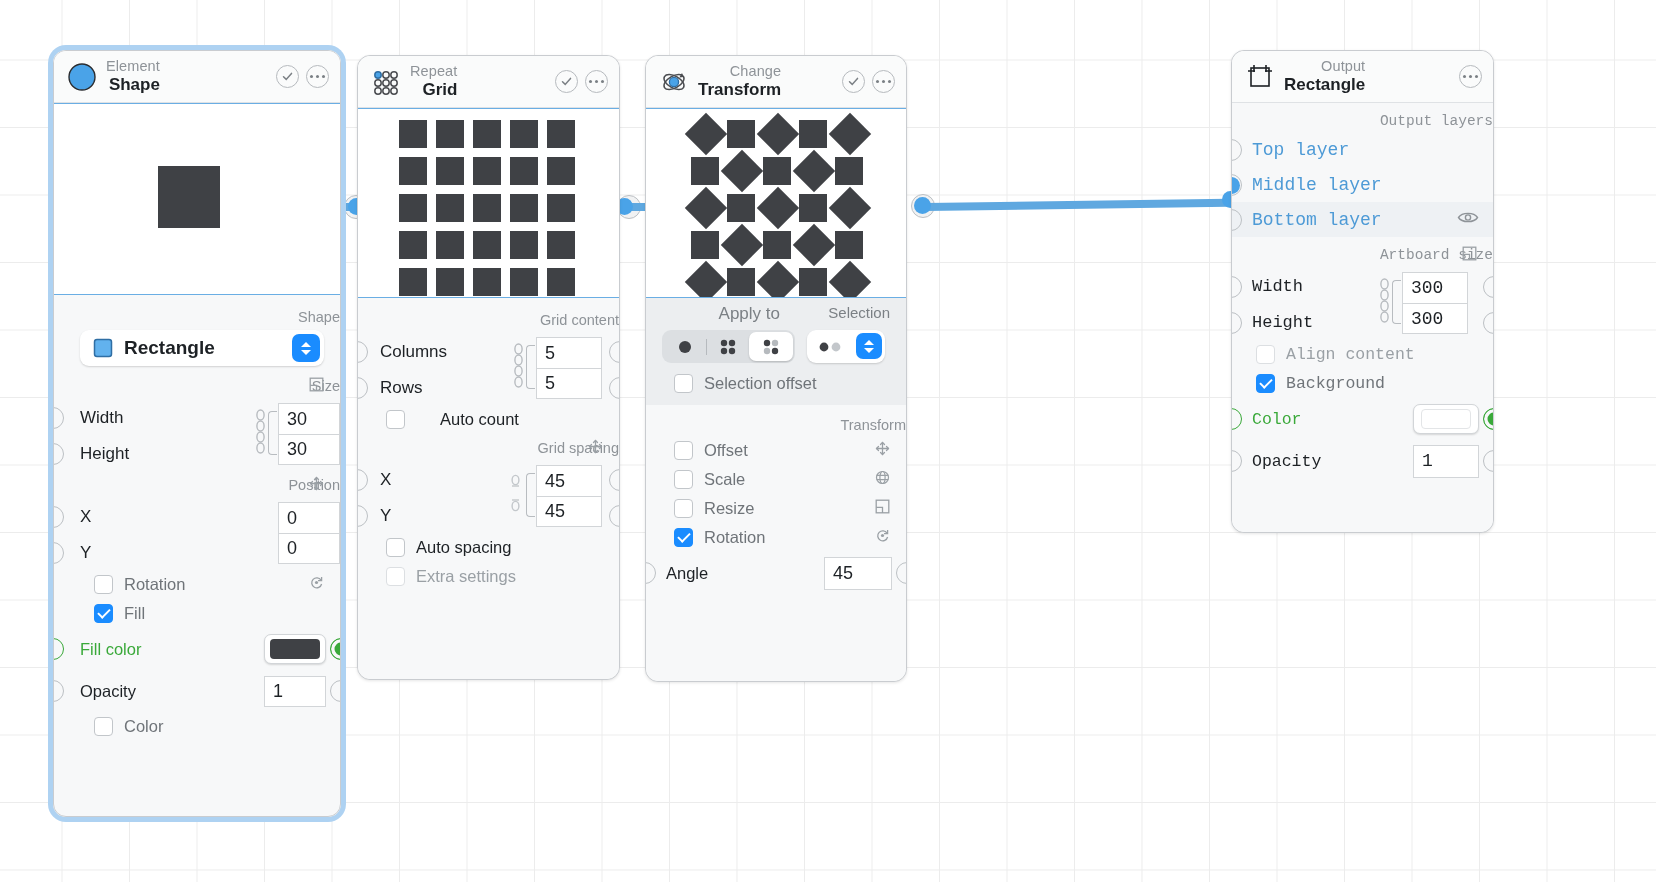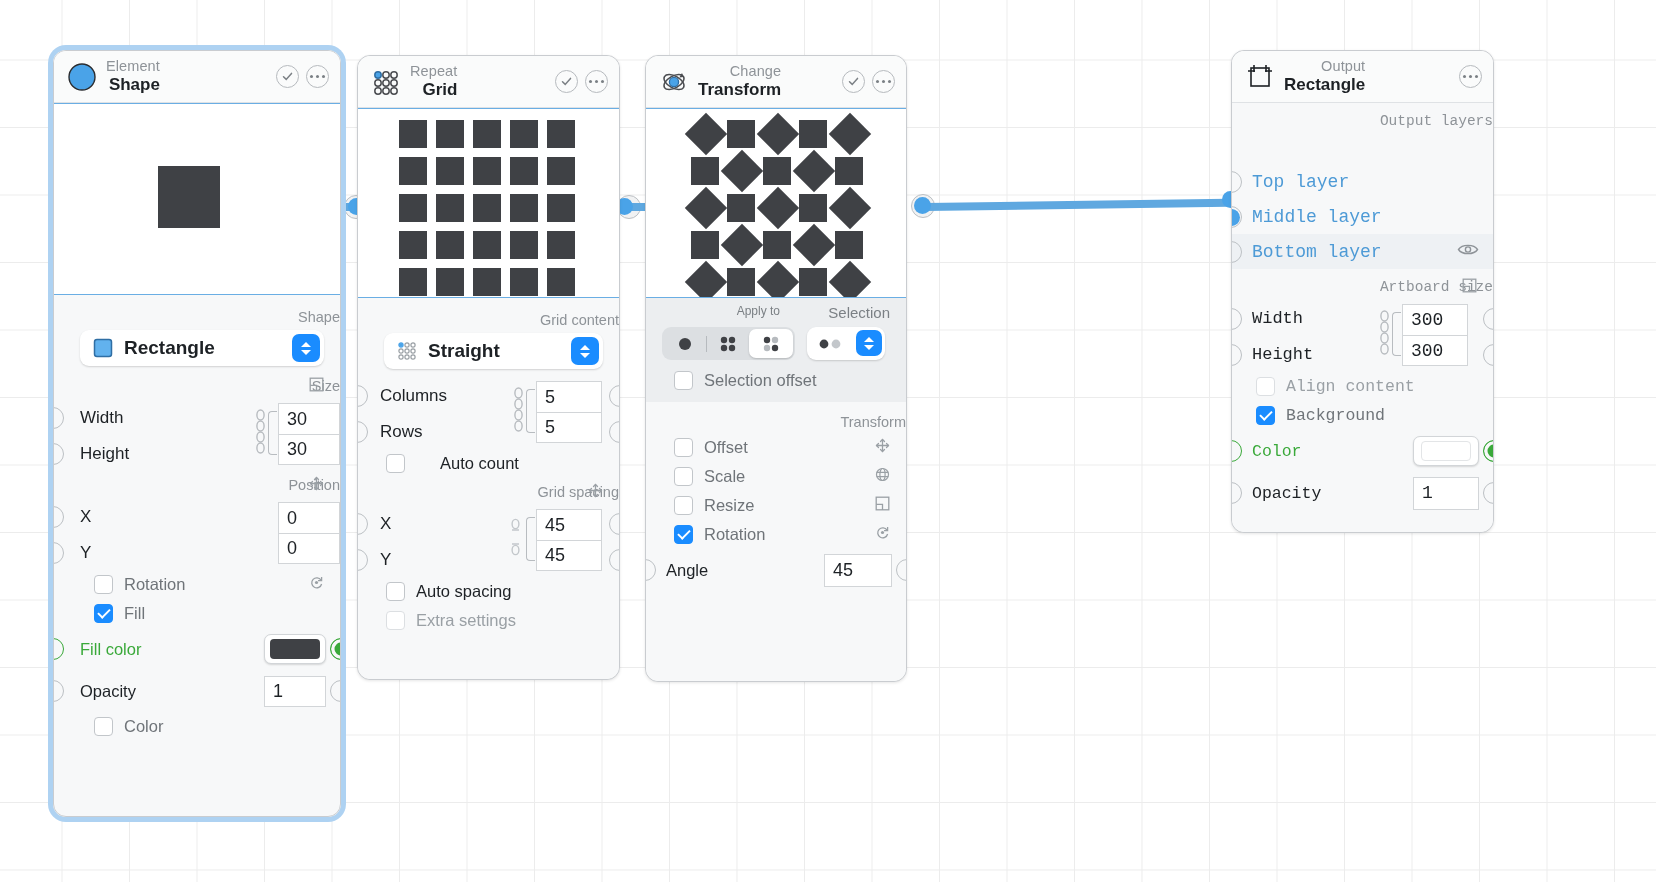--- a/index.html
+++ b/index.html
@@ -366,40 +366,20 @@
               <rect x="78" y="159" width="28" height="28"></rect>
               <rect x="115" y="159" width="28" height="28"></rect>
               <rect x="152" y="159" width="28" height="28"></rect>
               <rect x="189" y="159" width="28" height="28"></rect>
       </g>
     </svg>
   </div>
 
   <div class="params">
     <div class="grp">Grid content</div>
-    <div class="select">
-      <svg width="22" height="22" viewBox="0 0 22 22">
-        <g fill="none" stroke="#9aa0a5" stroke-width="1.2">
-          <circle cx="5" cy="5" r="2.1" fill="#4aa3e8" stroke="#4aa3e8"></circle>
-          <circle cx="11" cy="5" r="2.1"></circle>
-                <circle cx="17" cy="5" r="2.1"></circle>
-          <circle cx="5" cy="11" r="2.1"></circle>
-                <circle cx="11" cy="11" r="2.1"></circle>
-                <circle cx="17" cy="11" r="2.1"></circle>
-          <circle cx="5" cy="17" r="2.1"></circle>
-                <circle cx="11" cy="17" r="2.1"></circle>
-                <circle cx="17" cy="17" r="2.1"></circle>
-        </g>
-      </svg>
-      <span class="stext">Straight</span>
-      <span class="chev">
-              <i class="up"></i>
-              <i class="dn"></i>
-            </span>
-    </div>
 
     <div style="position:relative;height:74px;">
       <div class="port left" style="top:10px;"></div>
       <div class="port right" style="top:10px;"></div>
       <div class="port left" style="top:46px;"></div>
       <div class="port right" style="top:46px;"></div>
       <div style="position:absolute;left:22px;top:11px;font-size:17px;color:#1d2125;">Columns</div>
       <div style="position:absolute;left:22px;top:47px;font-size:17px;color:#1d2125;">Rows</div>
       <div style="position:absolute;left:155px;top:12px;">
         <svg width="11" height="48" viewBox="0 0 11 48">
@@ -561,21 +541,21 @@
         <rect x="153" y="159" width="28" height="28"></rect>
         <g transform="translate(204,173) rotate(45)">
                 <rect x="-15" y="-15" width="30" height="30"></rect>
               </g>
       </g>
     </svg>
   </div>
 
   <div style="background:#eceef0;padding:6px 0 7px 0;">
     <div style="display:flex;padding:0 16px 0 16px;">
-      <div style="font-size:12px;color:#7b8085;flex:1;">Apply to</div>
+      <div style="font-size:17px;color:#7b8085;flex:1;">Apply to</div>
       <div style="font-size:15px;color:#7b8085;width:110px;">Selection</div>
     </div>
     <div style="display:flex;align-items:center;padding:6px 16px 0 16px;gap:12px;">
       <div style="display:flex;align-items:center;background:#dcdfe2;border-radius:9px;height:33px;padding:2px;">
         <div style="width:42px;display:flex;align-items:center;justify-content:center;">
           <svg width="18" height="18" viewBox="0 0 18 18">
                   <circle cx="9" cy="9" r="6" fill="#3f4145"></circle>
                 </svg>
         </div>
         <div style="width:1px;height:16px;background:#b6babe;"></div>
@@ -704,21 +684,21 @@
                 <i></i>
                 <i></i>
               </span>
       </div>
     </div>
   </div>
 
   <div class="params" style="padding-top:4px;font-family:Liberation Mono, monospace;">
     <div class="grp" style="padding-left:20px;">Output layers</div>
 
-    <div class="layerrow" style="padding-left:20px;margin-top:32px;">
+    <div class="layerrow" style="padding-left:20px;">
       <div class="port left" style="top:7px;"></div>
       <span>Top layer</span>
     </div>
 
     <div class="layerrow" style="padding-left:20px;">
       <div class="port left" style="top:7px;"></div>
       <div class="knob" style="left:-9px;top:10px;"></div>
       <span>Middle layer</span>
     </div>
 

